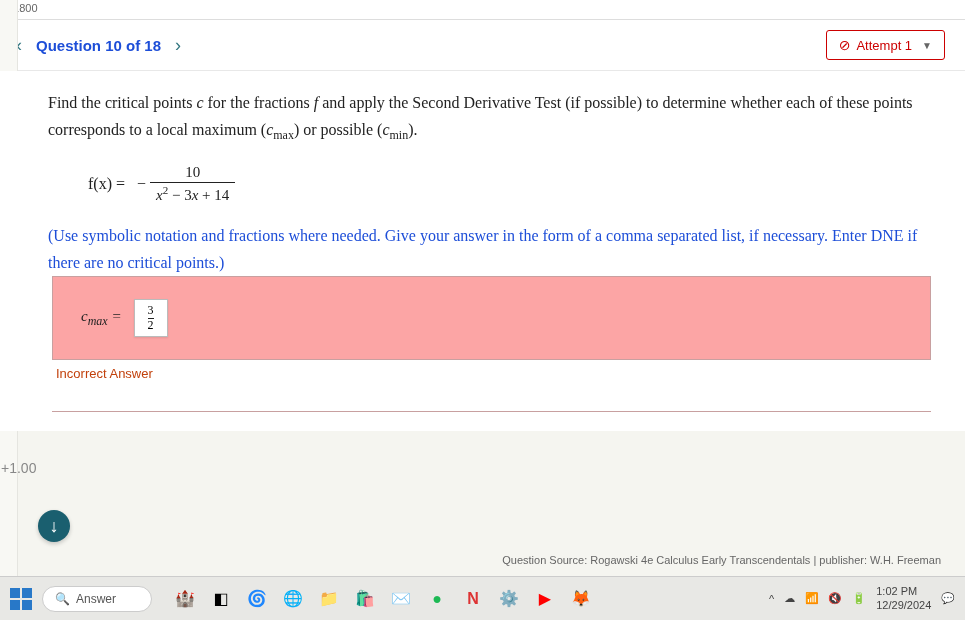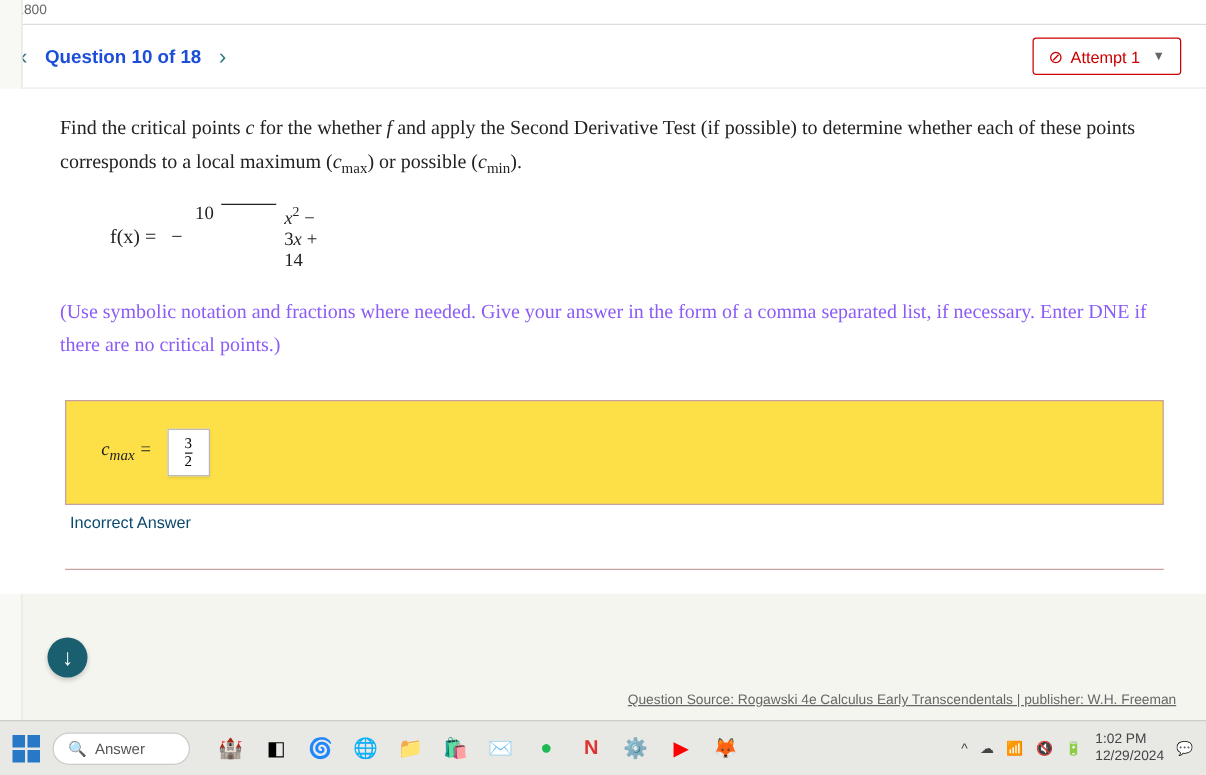--- a/index.html
+++ b/index.html
@@ -45,49 +45,49 @@
       font-family: Arial, sans-serif;
     }
     .attempt-btn .icon { font-size: 14px; }
     .attempt-btn .caret { font-size: 10px; color: #666; margin-left: 4px; }
     .content { padding: 18px 30px 10px 48px; background: #fff; position: relative; }
     .prompt { font-size: 16px; line-height: 1.7; color: #222; margin-bottom: 18px; }
     .sub { font-size: 12px; vertical-align: sub; text-align: center; }
     .formula-row { margin: 14px 0 18px 40px; font-size: 16px; color: #222; display: flex; align-items: center; }
     .f-label { margin-right: 8px; }
     .neg { margin: 0 4px; }
-    .fraction { display: inline-flex; flex-direction: row; align-items: flex-start; font-size: 15px; }
+    .fraction { display: inline-flex; flex-direction: column; align-items: center; font-size: 15px; }
     .fraction .num { padding: 0 6px 1px; }
     .fraction .line { border-top: 1.2px solid #222; width: 100%; }
     .fraction .den { padding: 1px 6px 0; }
-    .instruction { font-size: 16px; line-height: 1.7; color: #8b5cf6; margin-bottom: 30px; }
+    .instruction { font-size: 16px; line-height: 1.7; color: #1d4ed8; }
     .answer-box {
       border: 1px solid #c8a0a0;
-      background: #fde047;
+      background: #fca5a5;
       padding: 22px 20px 22px 28px;
       display: flex;
       align-items: center;
       gap: 12px;
       margin: 0 4px 6px 4px;
     }
     .cmax-label { font-style: italic; font-size: 15px; color: #222; }
     .ans-input {
       border: 1px solid #bbb;
       background: #fff;
       padding: 4px 8px;
       min-width: 34px;
       min-height: 38px;
       display: flex;
       align-items: center;
       justify-content: center;
       box-shadow: 0 1px 2px rgba(0,0,0,0.1);
     }
     .small-frac { display: inline-flex; flex-direction: column; align-items: center; font-size: 12px; line-height: 1.1; }
     .small-frac .sline { border-top: 1px solid #222; width: 100%; }
-    .feedback { color: #0c4a6e; font-size: 13px; margin: 6px 0 0 8px; font-family: Arial, sans-serif; }
+    .feedback { color: #c2410c; font-size: 13px; margin: 6px 0 0 8px; font-family: Arial, sans-serif; }
     .sidebar-marks { position: absolute; left: 0; top: 0; bottom: 0; width: 18px; background: #f8f8f4; border-right: 1px solid #e5e5e0; }
     .mark { position: absolute; left: 1px; font-size: 14px; color: #888; font-family: Arial, sans-serif; }
     .scroll-down {
       position: absolute;
       left: 38px;
       bottom: 78px;
       width: 32px; height: 32px;
       border-radius: 50%;
       background: #1a5f6f;
       color: #fff;
@@ -96,21 +96,20 @@
       cursor: pointer;
       box-shadow: 0 2px 4px rgba(0,0,0,0.2);
     }
     .source-line {
       position: absolute;
       right: 24px;
       bottom: 54px;
       font-size: 11px;
       color: #666;
       font-family: Arial, sans-serif;
-      text-decoration: underline;
       text-align: center;
     }
     .taskbar {
       position: absolute;
       bottom: 0; left: 0; right: 0;
       height: 44px;
       background: #e8e8e5;
       border-top: 1px solid #ccc;
       display: flex;
       align-items: center;
@@ -164,21 +163,21 @@
   </div>
   <div class="attempt-btn">
     <span class="icon">⊘</span>
     <span>Attempt 1</span>
     <span class="caret">▼</span>
   </div>
 </div>
 
 <div class="content">
   <p class="prompt">
-    <span>Find the critical points </span><i>c</i><span> for the whether </span><i>f</i><span> and apply the Second Derivative Test (if possible) to determine whether each of these points corresponds to a local maximum (</span><i>c</i><span class="sub">max</span><span>) or possible (</span><i>c</i><span class="sub">min</span><span>).</span>
+    <span>Find the critical points </span><i>c</i><span> for the fractions </span><i>f</i><span> and apply the Second Derivative Test (if possible) to determine whether each of these points corresponds to a local maximum (</span><i>c</i><span class="sub">max</span><span>) or possible (</span><i>c</i><span class="sub">min</span><span>).</span>
   </p>
 
   <div class="formula-row">
     <span class="f-label">f(x) = </span>
     <span class="neg">−</span>
     <span class="fraction">
       <span class="num">10</span>
       <span class="line"></span>
       <span class="den"><i>x</i><span class="sup">2</span> − 3<i>x</i> + 14</span>
     </span>

